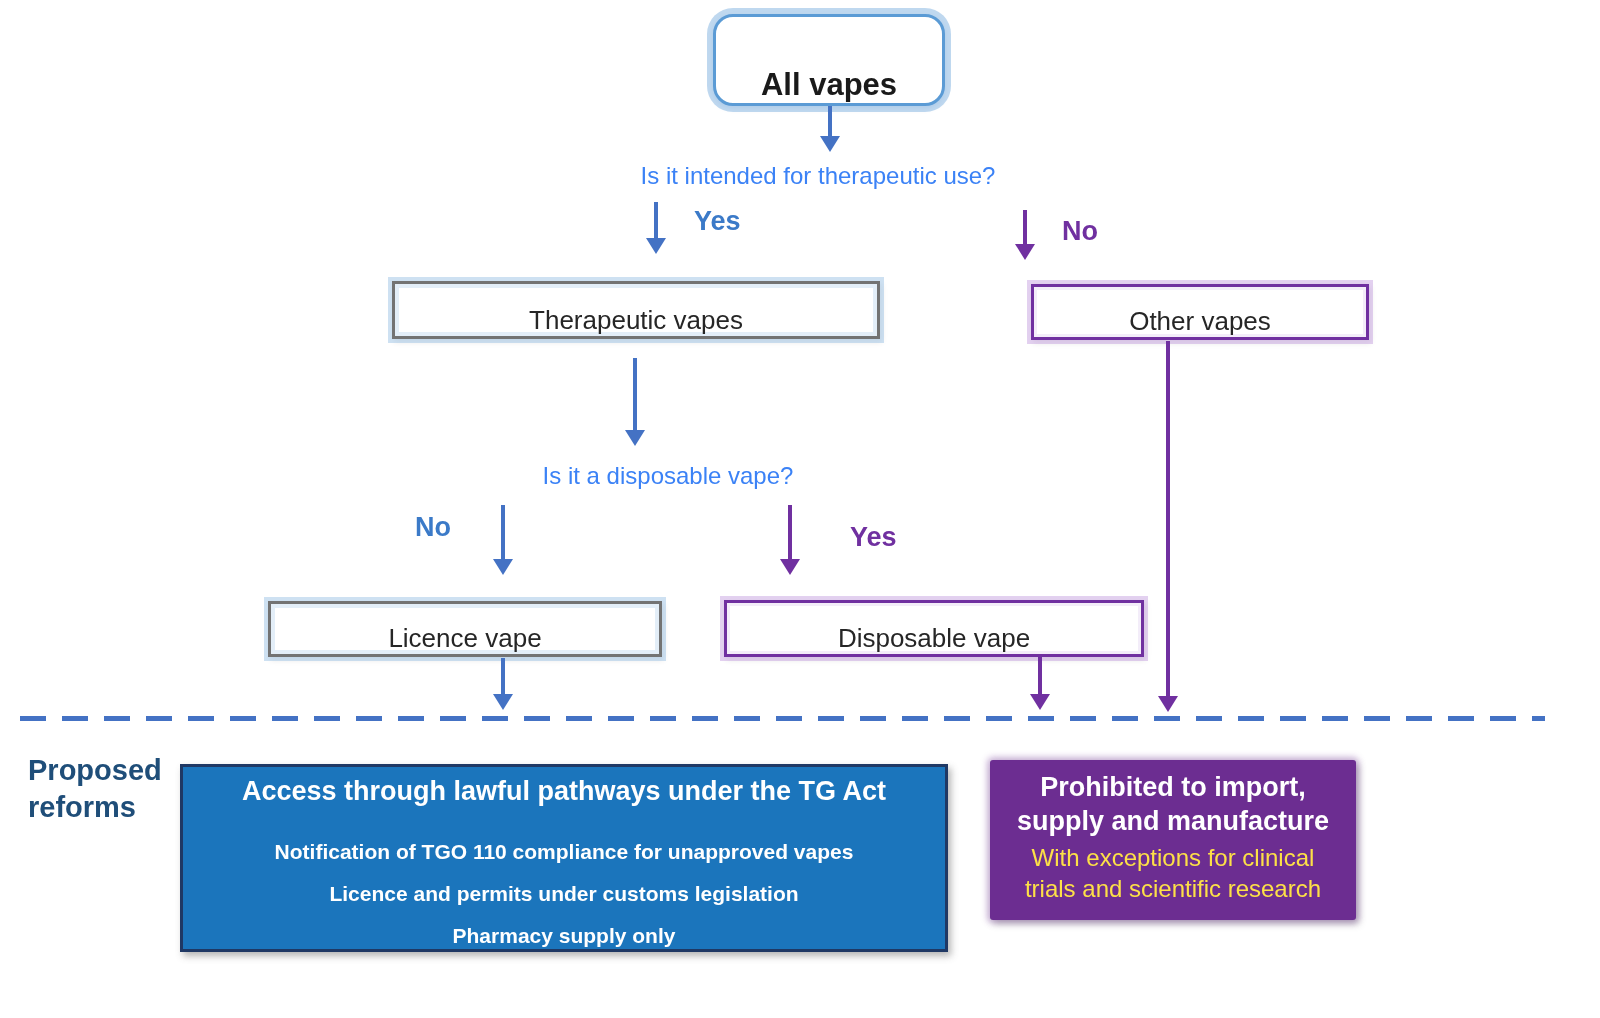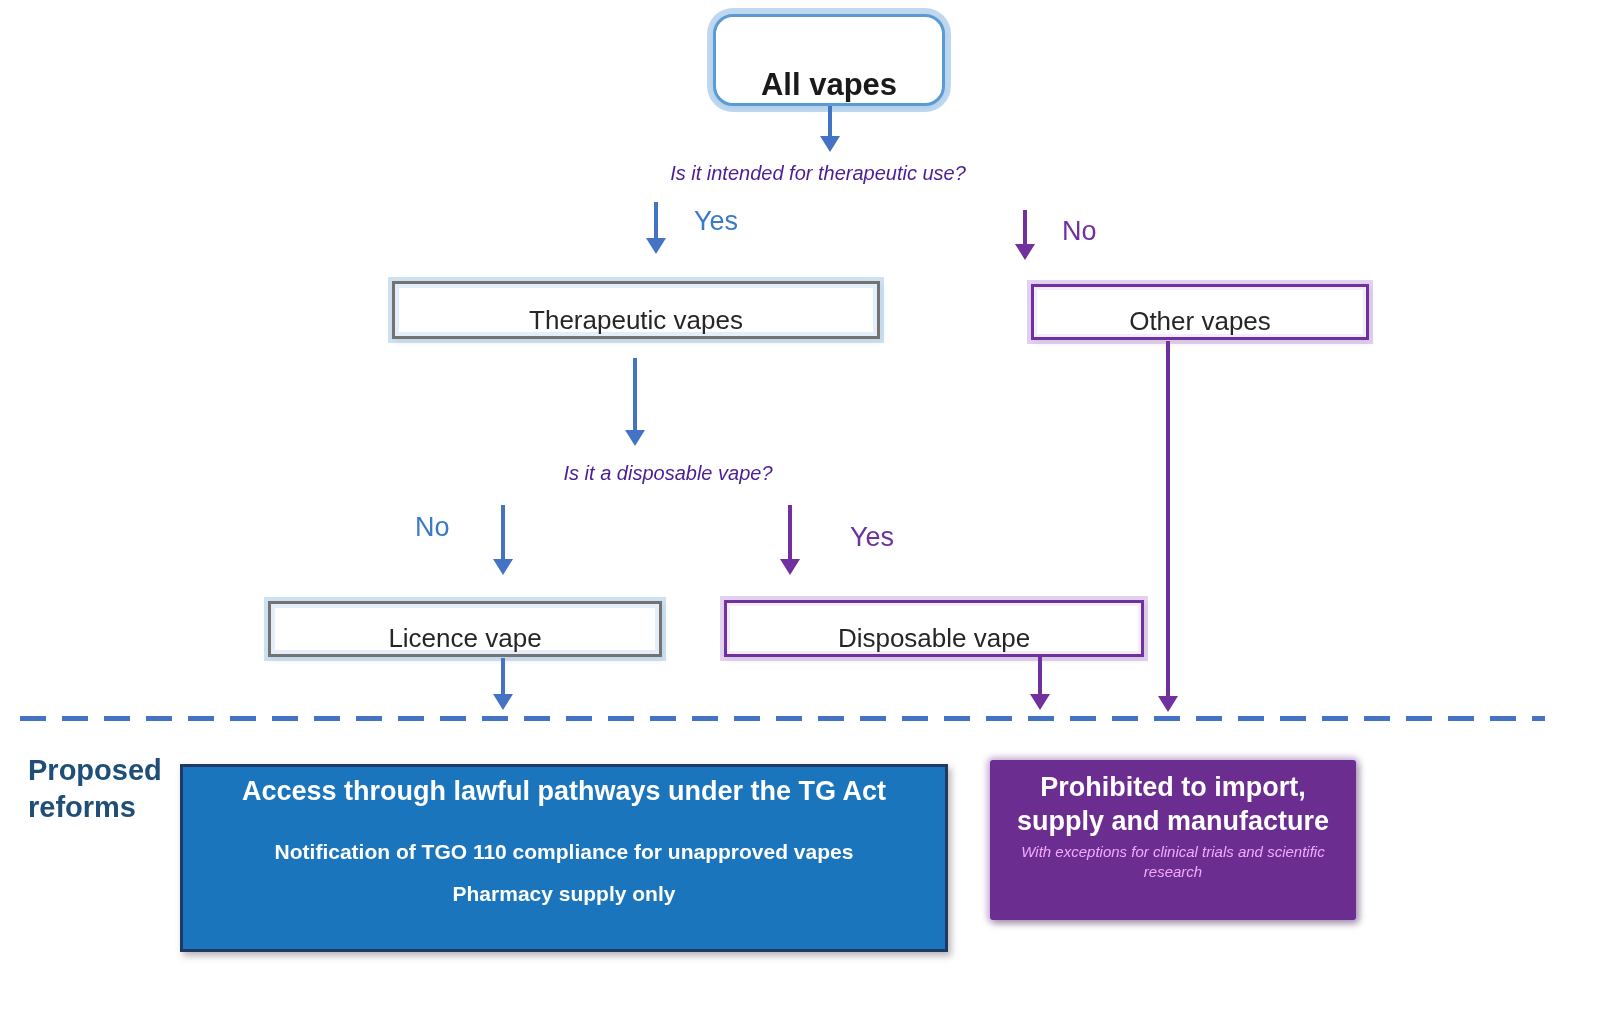--- a/index.html
+++ b/index.html
@@ -19,22 +19,22 @@
   }
   .node-blue{
     border:3px solid #737373;
     box-shadow:0 0 0 4px rgba(157,195,230,0.50), inset 0 0 0 4px rgba(222,235,247,0.85), 2px 3px 6px rgba(0,0,0,0.10);
   }
   .node-purple{
     border:3px solid #7030A0;
     box-shadow:0 0 0 4px rgba(193,154,221,0.45), inset 0 0 0 3px rgba(240,232,247,0.8), 2px 3px 6px rgba(0,0,0,0.10);
   }
   
-  .question{position:absolute;font-size:20px;color:#4c1d95;text-align:center;font-style:italic;}
-  .edge-label{position:absolute;font-size:27px;font-weight:400;}
+  .question{position:absolute;font-size:24px;color:#3b82f6;text-align:center;}
+  .edge-label{position:absolute;font-size:27px;font-weight:700;}
   .edge-label.blue{color:#3B7AC8;}
   .edge-label.purple{color:#7030A0;}
   .section-label{
     position:absolute;font-size:29px;font-weight:bold;color:#1F4E79;line-height:1.28;
   }
   
   .vline{position:absolute;width:4px;}
   .vline.blue{background:#4472C4;}
   .vline.purple{background:#7030A0;}
   .ahead{position:absolute;width:0;height:0;border-left:10px solid transparent;border-right:10px solid transparent;}
@@ -55,21 +55,21 @@
   .outcome-blue .o-title{font-size:27px;font-weight:bold;line-height:1.25;margin-bottom:14px;}
   .outcome-blue .o-item{font-size:21px;font-weight:600;line-height:1.25;margin-top:16px;}
   .outcome-blue .o-item:first-of-type{margin-top:0;}
   .outcome-purple{
     position:absolute;background:#6C2D91;border-radius:3px;
     box-shadow:0 0 6px 3px rgba(108,45,145,0.35), 3px 4px 7px rgba(90,90,90,0.35);
     display:flex;flex-direction:column;align-items:center;box-sizing:border-box;
     padding:10px 20px;color:#ffffff;text-align:center;
   }
   .outcome-purple .o-title{font-size:27px;font-weight:bold;line-height:1.26;max-width:400px;}
-  .outcome-purple .o-sub{font-size:15px;color:#f0abfc;line-height:1.3;margin-top:4px;max-width:410px;font-style:italic;}
+  .outcome-purple .o-sub{font-size:24px;color:#fde047;line-height:1.3;margin-top:4px;max-width:410px;}
 </style>
 </head>
 <body>
 
 <div class="canvas">
 
   <div class="node node-root" style="left:713px;top:14px;width:226px;height:86px;">
     <span>All vapes</span>
   </div>
 
@@ -124,20 +124,21 @@
   <div class="vline purple" style="left:1166px;top:341px;height:357px;"></div>
   <div class="ahead purple" style="left:1158px;top:696px;"></div>
 
   <div class="divider" style="left:20px;top:716px;width:1525px;"></div>
 
   <div class="section-label" style="left:28px;top:752px;width:150px;">Proposed reforms</div>
 
   <div class="outcome-blue" style="left:180px;top:764px;width:768px;height:188px;">
     <div class="o-title">Access through lawful pathways under the TG Act</div>
     <div class="o-item">Notification of TGO 110 compliance for unapproved vapes</div>
+    <div class="o-item">Licence and permits under customs legislation</div>
     <div class="o-item">Pharmacy supply only</div>
   </div>
 
   <div class="outcome-purple" style="left:990px;top:760px;width:366px;height:160px;">
     <div class="o-title">Prohibited to import, supply and manufacture</div>
     <div class="o-sub">With exceptions for clinical trials and scientific research</div>
   </div>
 
 </div>
 

